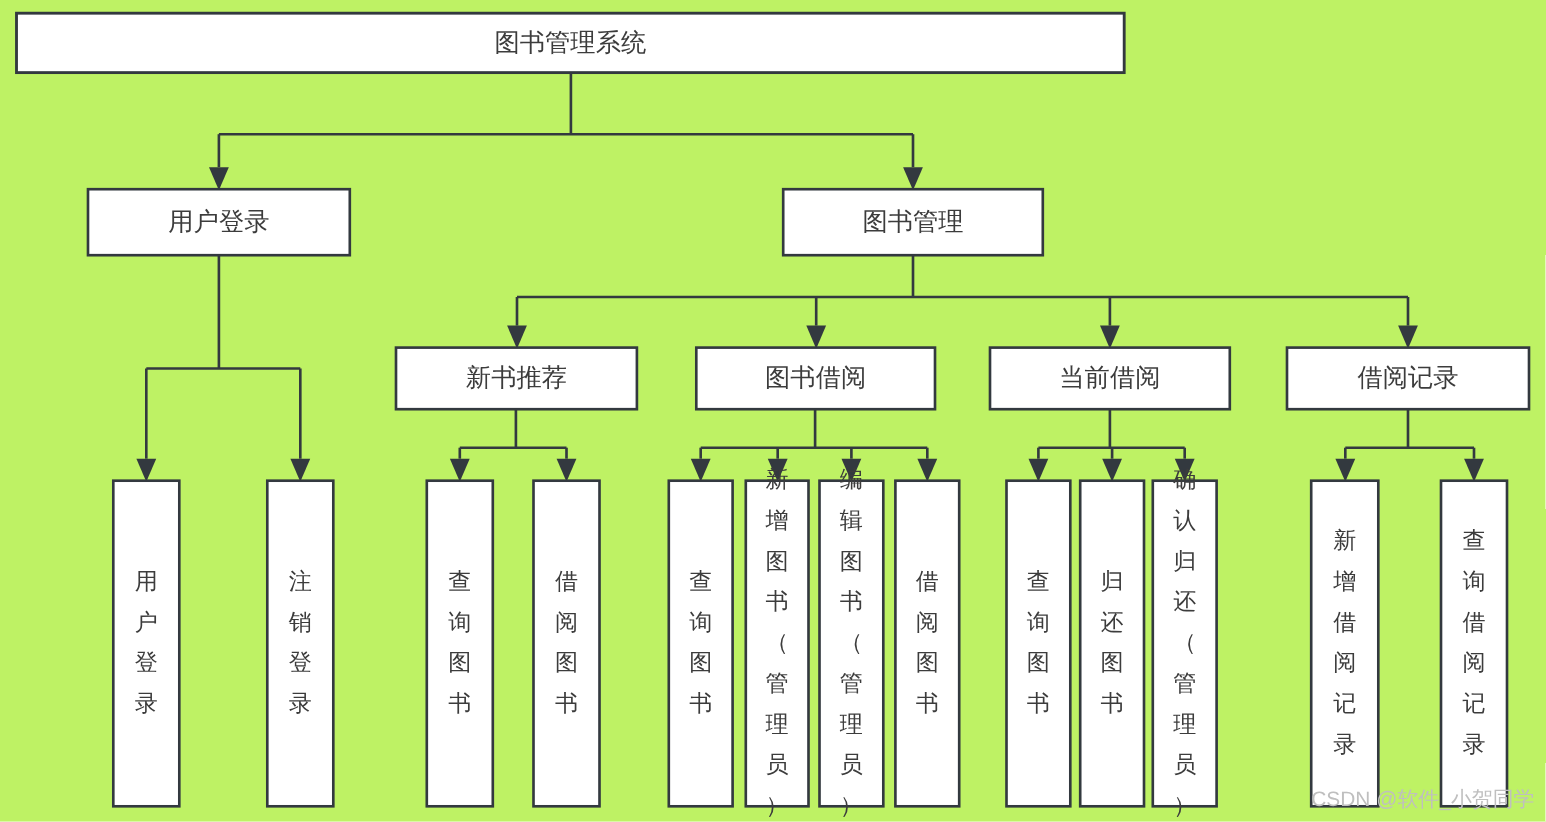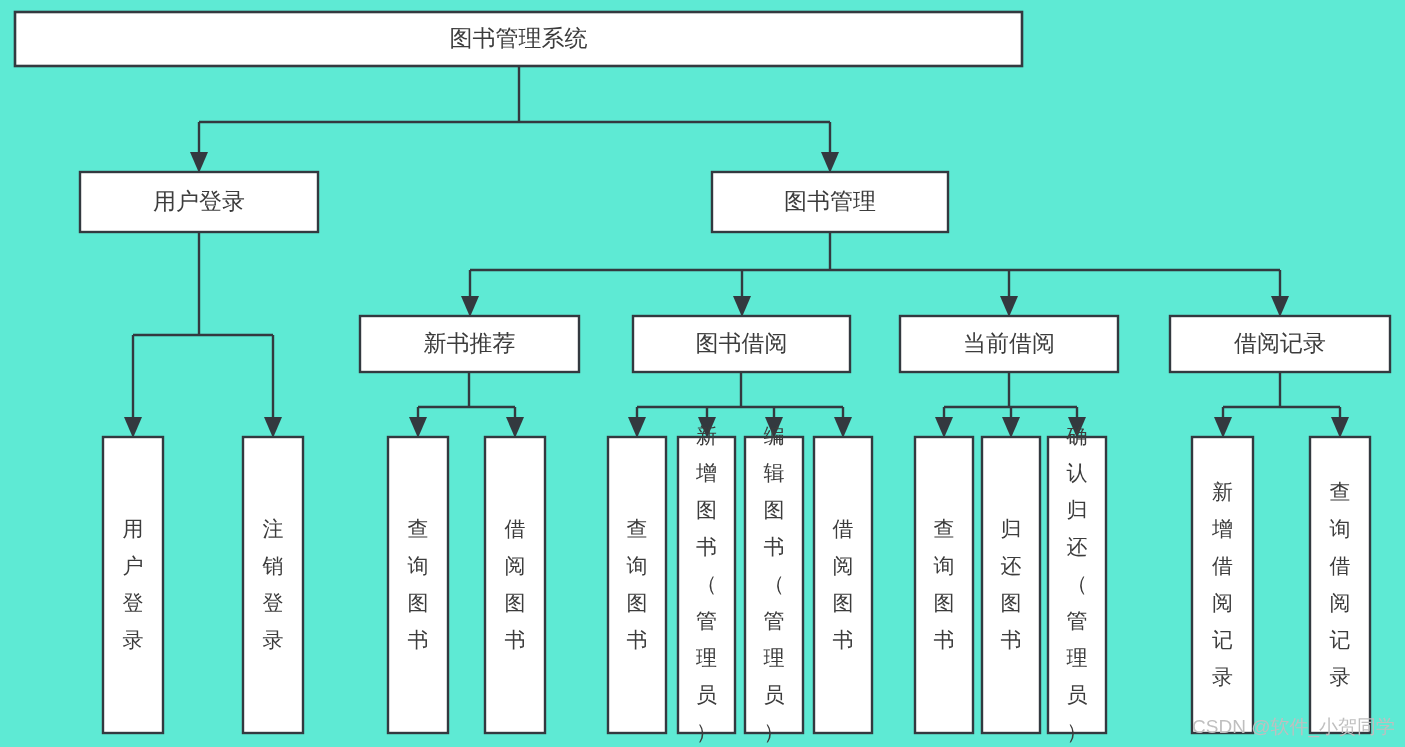--- a/index.html
+++ b/index.html
@@ -11,21 +11,21 @@
   body {
     width: 1405px;
     height: 747px;
     font-family: "Liberation Sans", "DejaVu Sans", sans-serif;
     overflow: hidden;
   }
   #diagram-root {
     position: relative;
     width: 1405px;
     height: 747px;
-    background: #5eead4;
+    background: #bef264;
   }
   svg.diagram-canvas {
     position: absolute;
     left: 0;
     top: 0;
     width: 1405px;
     height: 747px;
     display: block;
   }
   .node-rect {

